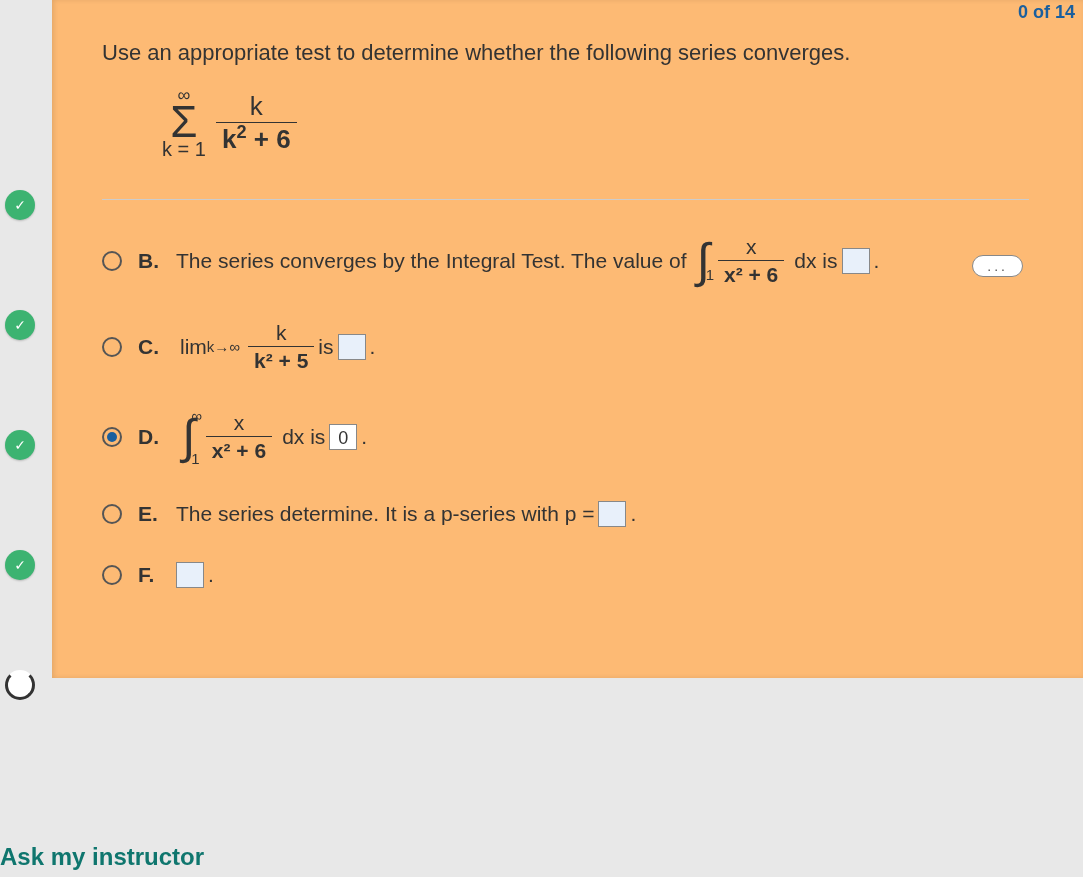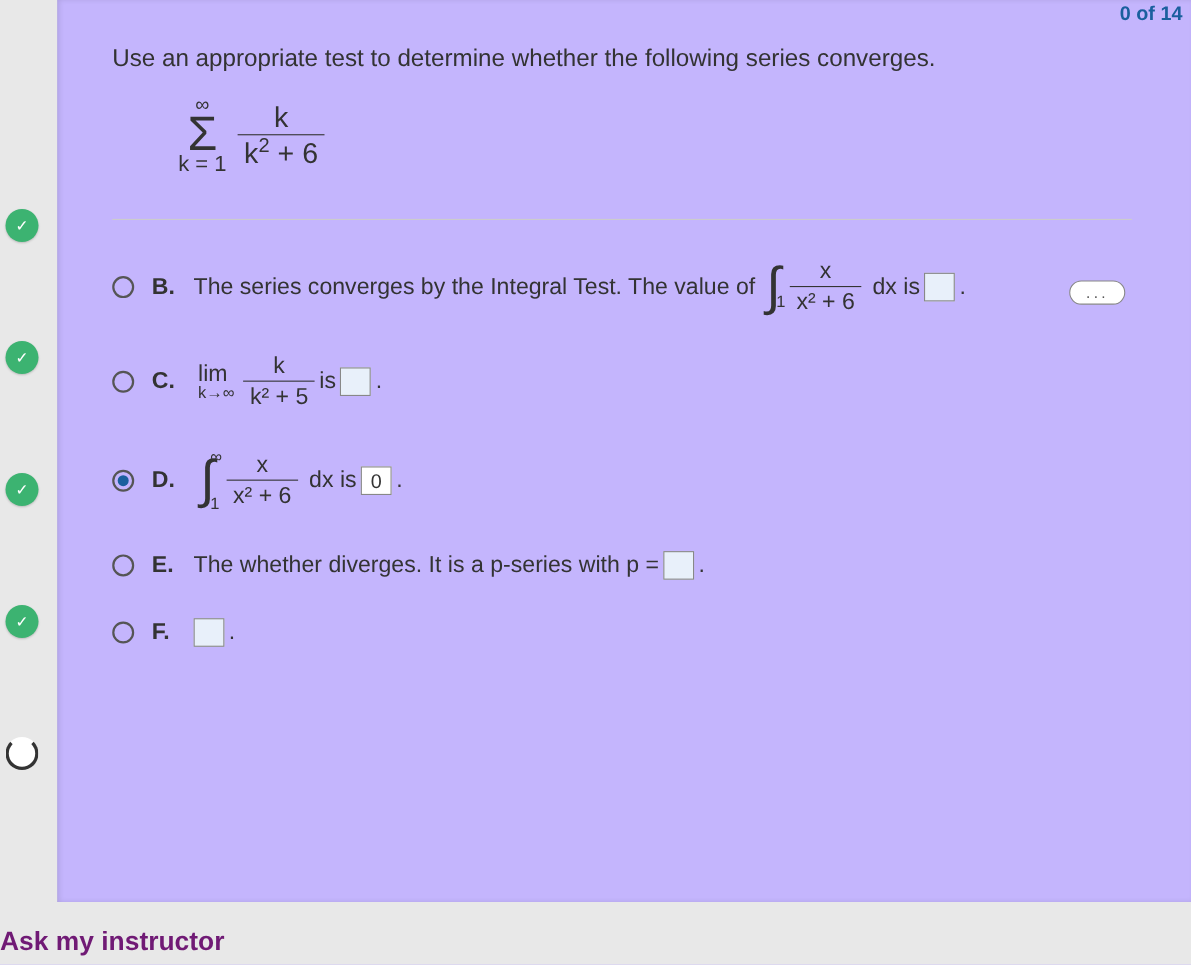--- a/index.html
+++ b/index.html
@@ -45,22 +45,22 @@
       border-radius: 50%;
       border: 3px solid #333;
       border-top-color: transparent;
       background: white;
     }
     .content-area {
       position: absolute;
       left: 52px;
       top: 0;
       width: 1031px;
-      height: 820px;
-      background: #c4b5fd;
+      height: 678px;
+      background: #fdba74;
       padding: 40px 54px 0 50px;
       box-shadow: inset 2px 0 5px rgba(0,0,0,0.1);
     }
     .top-bar-fragment {
       position: absolute;
       top: 0;
       right: 0;
       color: #1a5f9e;
       font-weight: bold;
       font-size: 18px;
@@ -102,20 +102,21 @@
       align-items: center;
       vertical-align: middle;
       line-height: 1.1;
     }
     .fraction .num {
       padding: 0 6px 2px 6px;
     }
     .fraction .den {
       border-top: 1.5px solid #333;
       padding: 2px 6px 0 6px;
+      font-weight: bold;
     }
     .divider {
       border-top: 1px solid #ccc;
       margin: 10px 0 35px 0;
     }
     .more-button {
       position: absolute;
       right: 60px;
       top: 255px;
       border: 1px solid #888;
@@ -179,21 +180,21 @@
       font-size: 15px;
       line-height: 1;
       margin-left: -4px;
       margin-right: 4px;
     }
     .int-bounds .upper {
       margin-bottom: 28px;
     }
     .limit-block {
       display: inline-flex;
-      flex-direction: column;
+      align-items: center;
       line-height: 1;
       margin: 0 4px;
     }
     .limit-block .lim-text { font-size: 21px; }
     .limit-block .lim-sub { font-size: 15px; }
     .answer-box {
       display: inline-block;
       border: 1px solid #888;
       min-width: 28px;
       height: 26px;
@@ -206,21 +207,21 @@
     .answer-box.filled {
       background: #fff;
     }
     sup { font-size: 0.7em; vertical-align: super; line-height: 0;}
     .ask-instructor {
       position: absolute;
       bottom: 6px;
       left: 0;
       font-size: 24px;
       font-weight: bold;
-      color: #701a75;
+      color: #0f766e;
     }
   </style>
 </head>
 <body>
 
 <div class="sidebar">
   <div class="check-indicator">✓</div>
   <div class="check-indicator">✓</div>
   <div class="check-indicator">✓</div>
   <div class="check-indicator">✓</div>
@@ -306,21 +307,21 @@
       <span> dx is </span>
       <span class="answer-box filled">0</span>
       <span>.</span>
     </div>
   </div>
 
   <div class="option-row">
     <div class="radio"></div>
     <div class="option-label">E.</div>
     <div class="option-content">
-      <span>The whether diverges. It is a p-series with p = </span>
+      <span>The series determine. It is a p-series with p = </span>
       <span class="answer-box"></span>
       <span>.</span>
     </div>
   </div>
 
   <div class="option-row">
     <div class="radio"></div>
     <div class="option-label">F.</div>
     <div class="option-content">
       <span class="answer-box"></span>

